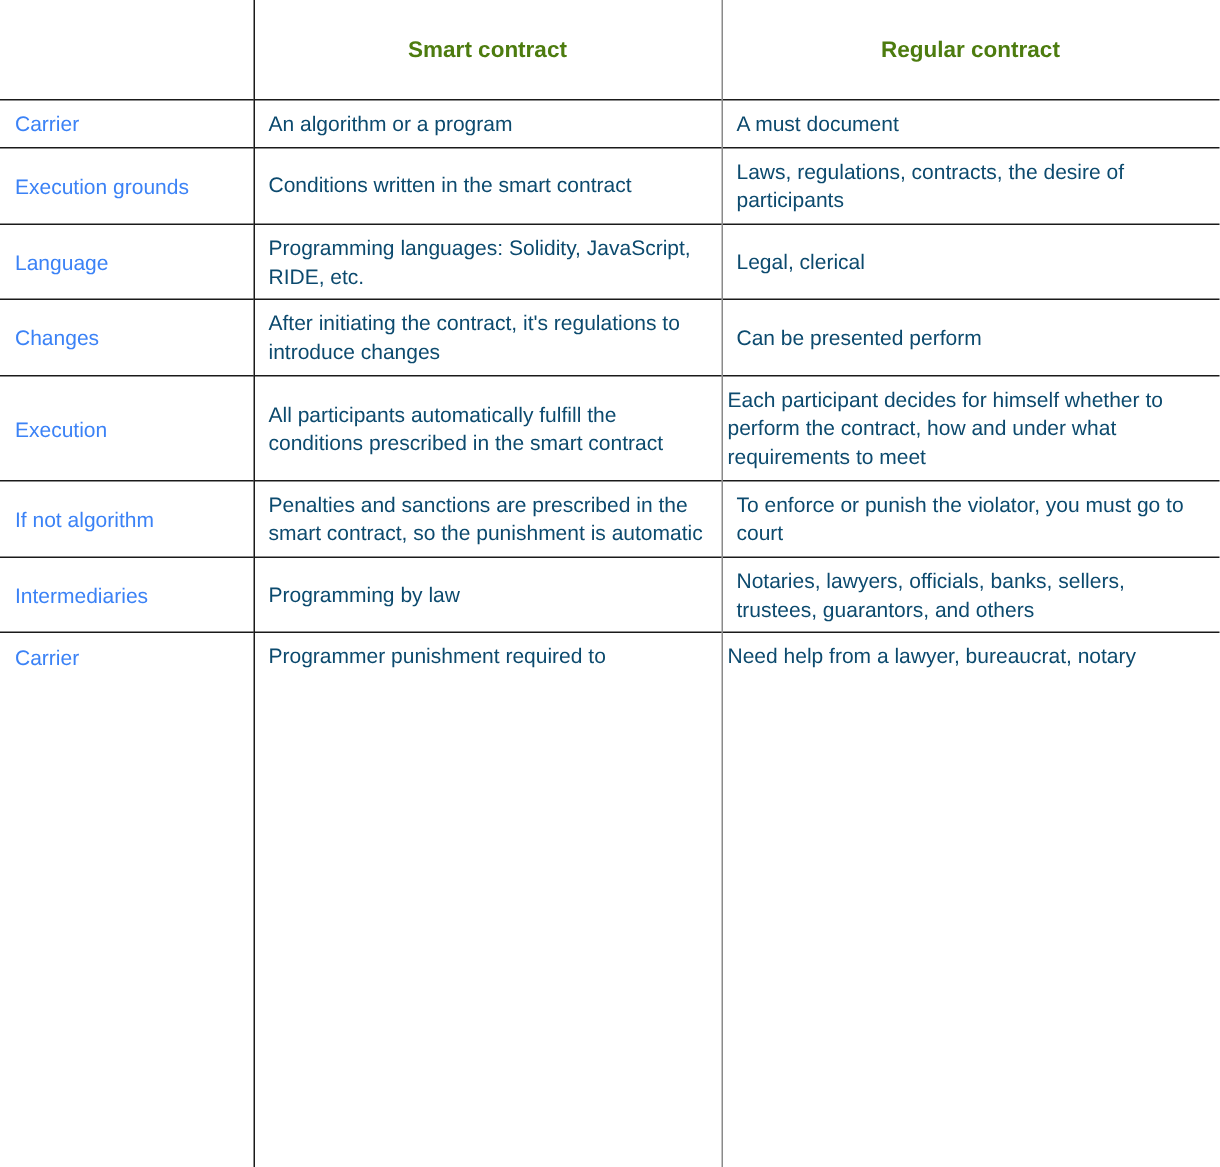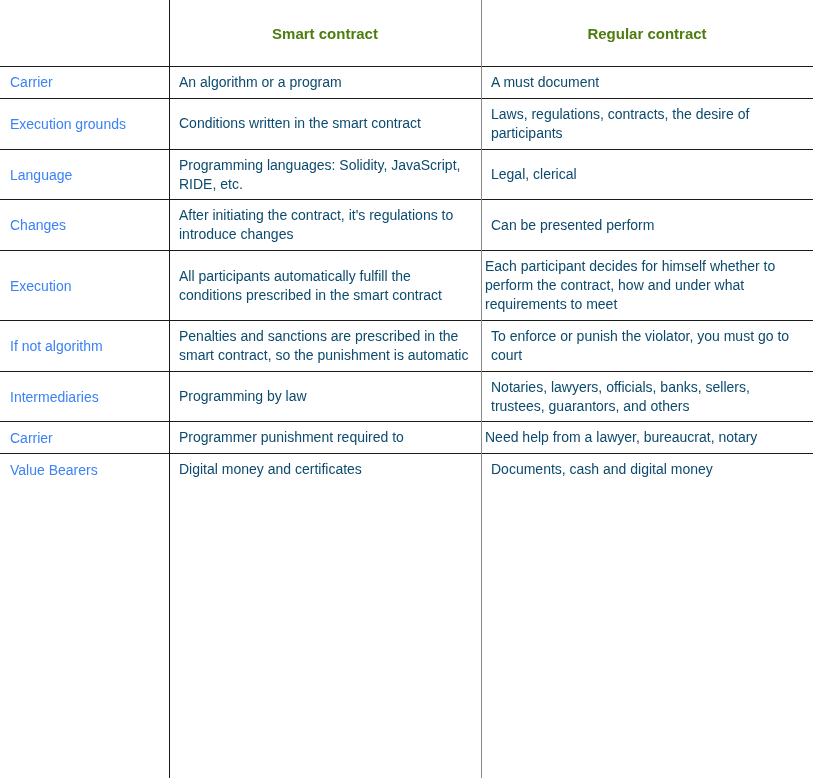--- a/index.html
+++ b/index.html
@@ -148,25 +148,20 @@
         <td class="val">Programming by law</td>
         <td class="val">Notaries, lawyers, officials, banks, sellers, trustees, guarantors, and others</td>
       </tr>
 
       <tr class="row-sep">
         <td class="label">Carrier</td>
         <td class="val">Programmer punishment required to</td>
         <td class="val wide">Need help from a lawyer, bureaucrat, notary</td>
       </tr>
 
-      <tr class="row-sep">
-        <td class="label">Value Bearers</td>
-        <td class="val">Digital money and certificates</td>
-        <td class="val">Documents, cash and digital money</td>
-      </tr>
 
     </tbody>
   </table>
 
   <div class="vrule v1"></div>
   <div class="vrule v2"></div>
 
 </div>
 
 </body></html>

